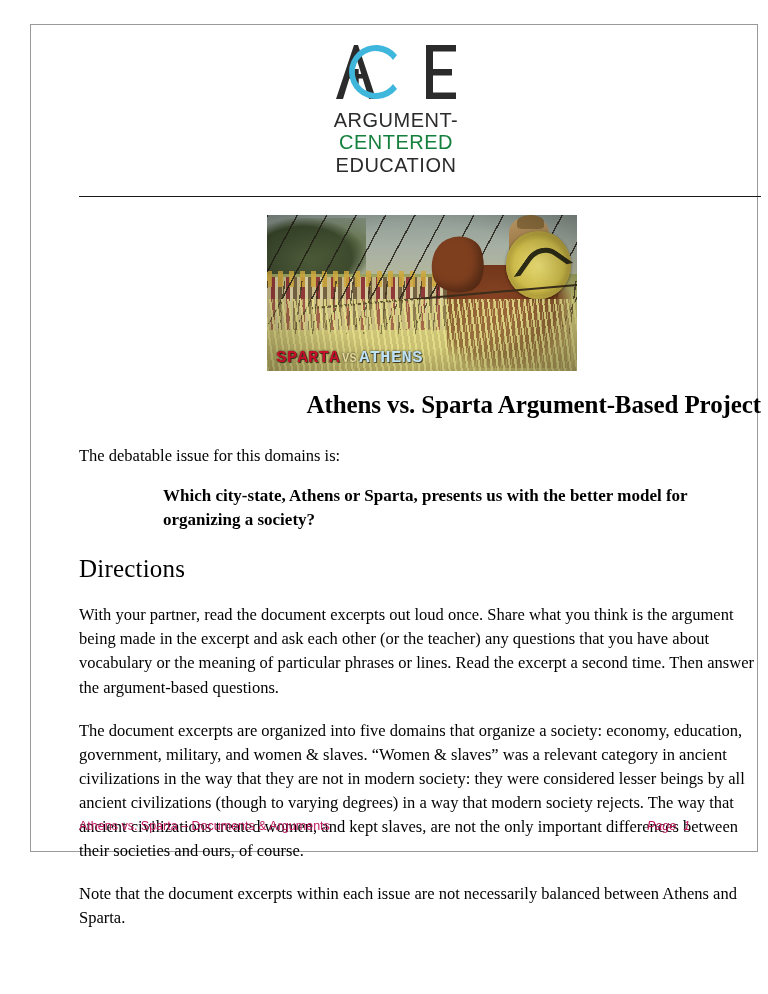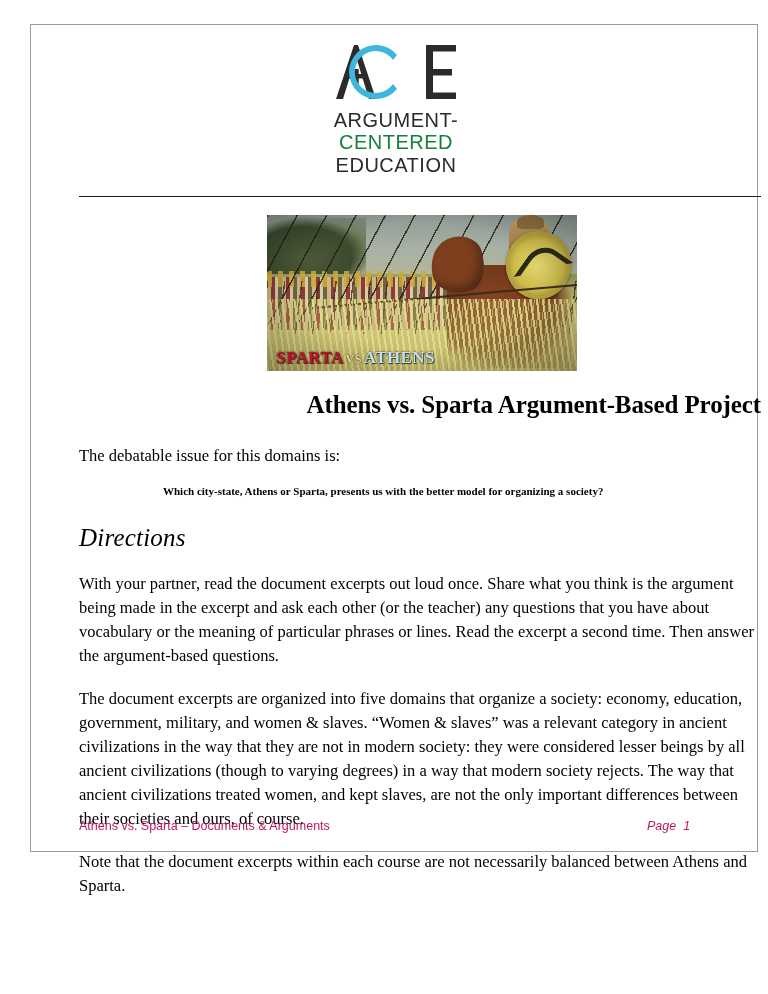--- a/index.html
+++ b/index.html
@@ -191,21 +191,21 @@
     transform-origin: right center;
   }
   .hero .vignette {
     position: absolute; inset: 0;
     background: radial-gradient(ellipse at 50% 45%, rgba(0,0,0,0) 52%, rgba(0,0,0,0.30) 100%);
   }
   .hero-caption {
     position: absolute;
     left: 3%;
     bottom: 5px;
-    font-family: Liberation Serif, serif;
+    font-family: Liberation Mono, monospace;
     font-weight: 700;
     font-size: 17px;
     letter-spacing: 0.4px;
     white-space: nowrap;
     line-height: 1;
     text-align: center;
   }
   .hero-caption .cap-sparta {
     color: #c6102a;
     text-shadow: 0 0 2px rgba(0,0,0,.85), 1px 1px 0 rgba(0,0,0,.55);
@@ -239,34 +239,33 @@
   }
   h1.doc-title .t2 { display: block; }
 
   p.lead {
     font-size: 16.5px;
     margin: 23px 0 0 0;
     line-height: 1.42;
   }
 
   p.issue {
-    font-size: 11px;
+    font-size: 17px;
     font-weight: 700;
     margin: 17px 0 0 0;
     padding-left: 84px;
     line-height: 1.38;
   }
 
   h2.section {
     font-size: 25px;
     font-weight: 400;
     margin: 23px 0 0 0;
     line-height: 1.2;
     letter-spacing: 0.2px;
-    font-style: italic;
   }
 
   p.body {
     font-size: 16.5px;
     margin: 19px 0 0 0;
     line-height: 1.46;
     text-align: left;
   }
 
   
@@ -352,21 +351,21 @@
       </h1>
 
       <p class="lead">The debatable issue for this domains is:</p>
 
       <p class="issue">Which city-state, Athens or Sparta, presents us with the better model for organizing a society?</p>
 
       <h2 class="section">Directions</h2>
 
       <p class="body">With your partner, read the document excerpts out loud once.  Share what you think is the argument being made in the excerpt and ask each other (or the teacher) any questions that you have about vocabulary or the meaning of particular phrases or lines.  Read the excerpt a second time.  Then answer the argument-based questions.</p>
       <p class="body">The document excerpts are organized into five domains that organize a society: economy, education, government, military, and women &amp; slaves.  “Women &amp; slaves” was a relevant category in ancient civilizations in the way that they are not in modern society: they were considered lesser beings by all ancient civilizations (though to varying degrees) in a way that modern society rejects.  The way that ancient civilizations treated women, and kept slaves, are not the only important differences between their societies and ours, of course.</p>
-      <p class="body">Note that the document excerpts within each course are not necessarily balanced between Athens and Sparta.</p>
+      <p class="body">Note that the document excerpts within each issue are not necessarily balanced between Athens and Sparta.</p>
     </div>
 
     <div class="footer">
       <span class="f-left">Athens vs. Sparta – Documents &amp; Arguments</span>
       <span class="f-right">Page  1</span>
     </div>
 
   </div>
 </div>
 

